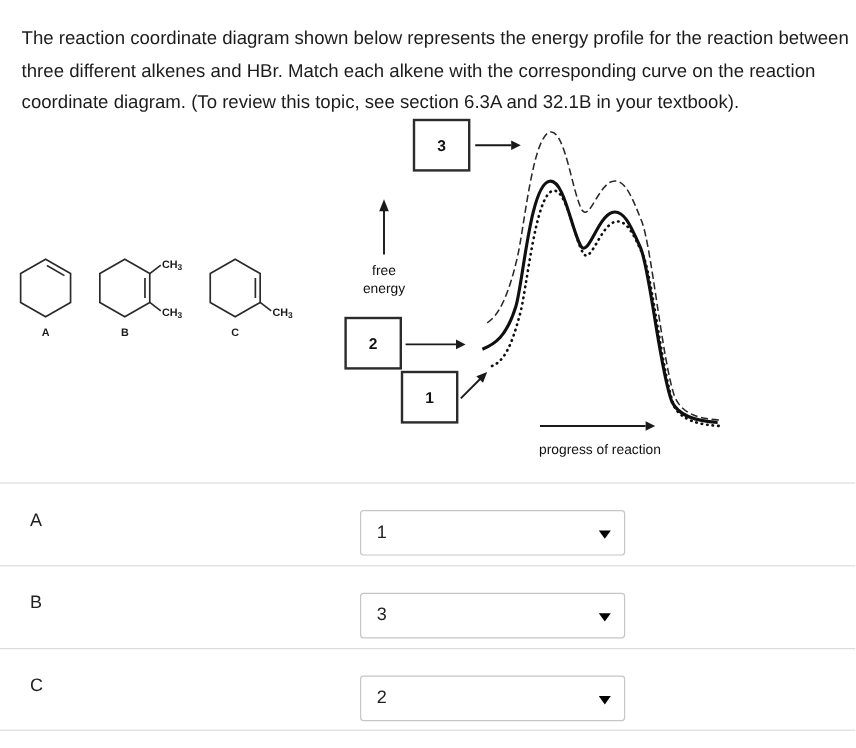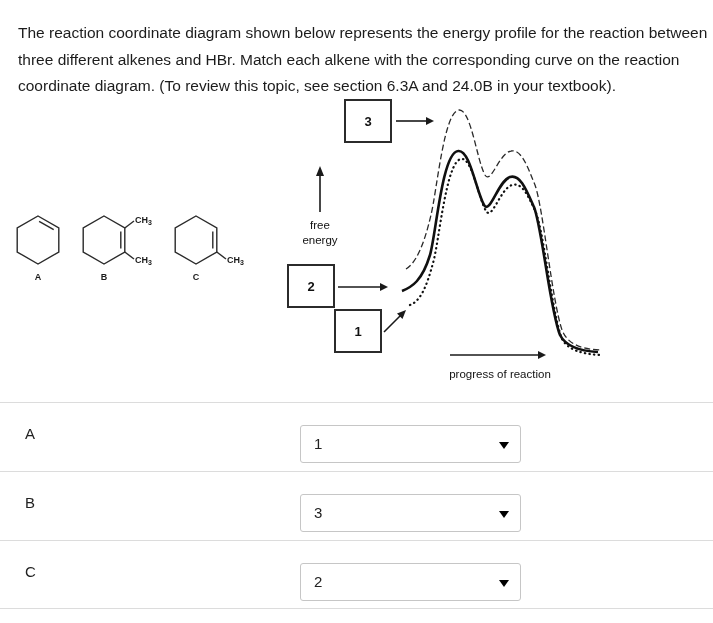--- a/index.html
+++ b/index.html
@@ -25,21 +25,21 @@
   .answer-select { position:absolute; left:300px; top:22px; width:221px; height:38px; border:1px solid #c6c6c6; border-radius:3px; background:#fff; cursor:pointer; }
   .select-value { position:absolute; left:13px; top:9px; font-size:15px; color:#222; }
   .caret { position:absolute; right:11px; top:16px; width:0; height:0;
            border-left:5px solid transparent; border-right:5px solid transparent; border-top:7px solid #000; }
 </style>
 </head>
 <body>
 
 <div class="page">
 
-  <p class="question">The reaction coordinate diagram shown below represents the energy profile for the reaction between three different alkenes and HBr. Match each alkene with the corresponding curve on the reaction coordinate diagram. (To review this topic, see section 6.3A and 24.0B in your textbook).</p>
+  <p class="question">The reaction coordinate diagram shown below represents the energy profile for the reaction between three different alkenes and HBr. Match each alkene with the corresponding curve on the reaction coordinate diagram. (To review this topic, see section 6.3A and 32.1B in your textbook).</p>
 
   <svg class="mol" style="left:12px; top:210px;" width="66" height="74" viewBox="0 0 66 74">
     <polygon points="26,6 46.8,18 46.8,42 26,54 5.2,42 5.2,18"></polygon>
     <line x1="27.1" y1="11.3" x2="41.7" y2="19.7"></line>
     <text x="26" y="70" font-size="9" text-anchor="middle">A</text>
   </svg>
 
   <svg class="mol" style="left:78px; top:210px;" width="86" height="74" viewBox="0 0 86 74">
     <polygon points="26,6 46.8,18 46.8,42 26,54 5.2,42 5.2,18"></polygon>
     <line x1="42.8" y1="21.6" x2="42.8" y2="38.4"></line>

